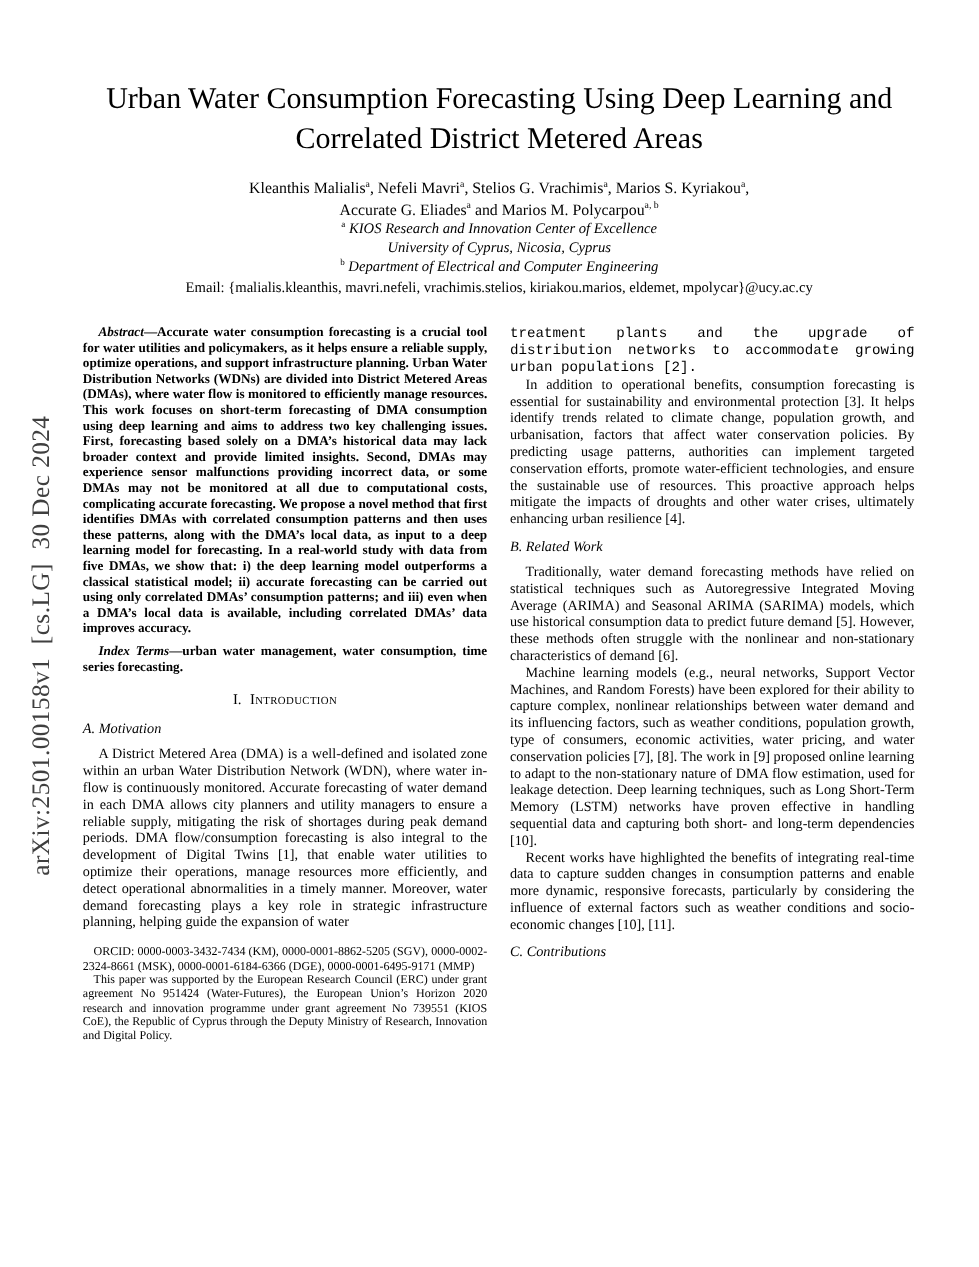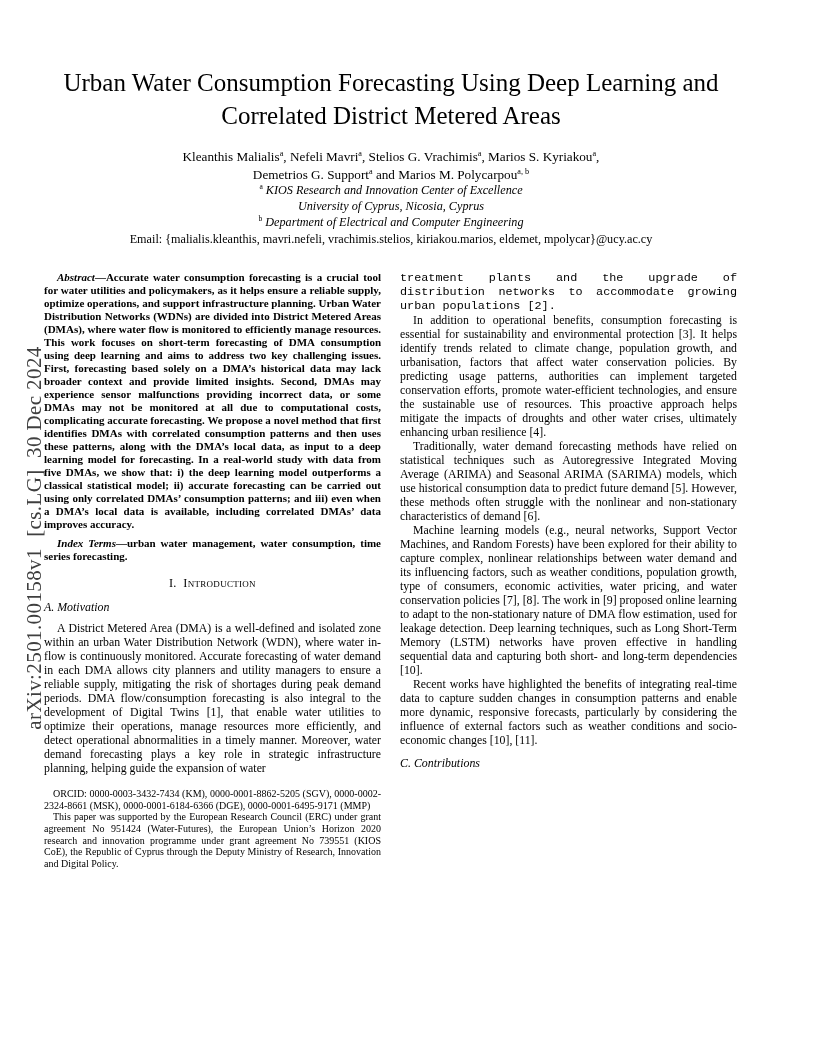--- a/index.html
+++ b/index.html
@@ -12,21 +12,21 @@
   }
   .arxiv-strip {
     position:absolute;
     top:538px; left:34px;
     transform:translate(-50%,-50%) rotate(-90deg);
     white-space:pre;
     font-size:21px;
     color:#3f3f3f;
     letter-spacing:0.4px;
   }
-  .page { position:absolute; left:44px; top:66px; width:694px; }
+  .page { position:absolute; left:69px; top:66px; width:694px; }
   .title {
     text-align:center;
     font-size:25px;
     font-weight:400;
     line-height:1.32;
   }
   .authors-block { text-align:center; margin-top:16px; }
   .authors-line { font-size:13.2px; line-height:1.34; }
   sup { font-size:0.62em; vertical-align:super; line-height:0; }
   .affil-line { font-size:12.2px; font-style:italic; line-height:1.3; }
@@ -53,21 +53,21 @@
 <body>
 
 <div class="arxiv-strip">arXiv:2501.00158v1  [cs.LG]  30 Dec 2024</div>
 
 <div class="page">
 
   <h1 class="title">Urban Water Consumption Forecasting Using Deep Learning and Correlated District Metered Areas</h1>
 
   <div class="authors-block">
     <div class="authors-line"><span>Kleanthis Malialis</span><sup>a</sup><span>, </span><span>Nefeli Mavri</span><sup>a</sup><span>, </span><span>Stelios G. Vrachimis</span><sup>a</sup><span>, </span><span>Marios S. Kyriakou</span><sup>a</sup><span>,</span></div>
-    <div class="authors-line"><span>Demetrios G. Support</span><sup>a</sup><span> and </span><span>Marios M. Polycarpou</span><sup>a, b</sup></div>
+    <div class="authors-line"><span>Accurate G. Eliades</span><sup>a</sup><span> and </span><span>Marios M. Polycarpou</span><sup>a, b</sup></div>
     <div class="affil-line"><sup>a</sup> <span>KIOS Research and Innovation Center of Excellence</span></div>
     <div class="affil-line">University of Cyprus, Nicosia, Cyprus</div>
     <div class="affil-line"><sup>b</sup> <span>Department of Electrical and Computer Engineering</span></div>
     <div class="email-line">Email: {malialis.kleanthis, mavri.nefeli, vrachimis.stelios, kiriakou.marios, eldemet, mpolycar}@ucy.ac.cy</div>
   </div>
 
   <div class="columns">
 
     <div class="col">
       <p class="abstract-text"><span class="lead">Abstract</span><span>—Accurate water consumption forecasting is a crucial tool for water utilities and policymakers, as it helps ensure a reliable supply, optimize operations, and support infrastructure planning. Urban Water Distribution Networks (WDNs) are divided into District Metered Areas (DMAs), where water flow is monitored to efficiently manage resources. This work focuses on short-term forecasting of DMA consumption using deep learning and aims to address two key challenging issues. First, forecasting based solely on a DMA’s historical data may lack broader context and provide limited insights. Second, DMAs may experience sensor malfunctions providing incorrect data, or some DMAs may not be monitored at all due to computational costs, complicating accurate forecasting. We propose a novel method that first identifies DMAs with correlated consumption patterns and then uses these patterns, along with the DMA’s local data, as input to a deep learning model for forecasting. In a real-world study with data from five DMAs, we show that: i) the deep learning model outperforms a classical statistical model; ii) accurate forecasting can be carried out using only correlated DMAs’ consumption patterns; and iii) even when a DMA’s local data is available, including correlated DMAs’ data improves accuracy.</span></p>
@@ -81,20 +81,21 @@
       <div class="footnotes">
         <p>ORCID: 0000-0003-3432-7434 (KM), 0000-0001-8862-5205 (SGV), 0000-0002-2324-8661 (MSK), 0000-0001-6184-6366 (DGE), 0000-0001-6495-9171 (MMP)</p>
         <p>This paper was supported by the European Research Council (ERC) under grant agreement No 951424 (Water-Futures), the European Union’s Horizon 2020 research and innovation programme under grant agreement No 739551 (KIOS CoE), the Republic of Cyprus through the Deputy Ministry of Research, Innovation and Digital Policy.</p>
       </div>
     </div>
 
     <div class="col">
       <p class="body-text no-indent">treatment plants and the upgrade of distribution networks to accommodate growing urban populations [2].</p>
       <p class="body-text">In addition to operational benefits, consumption forecasting is essential for sustainability and environmental protection [3]. It helps identify trends related to climate change, population growth, and urbanisation, factors that affect water conservation policies. By predicting usage patterns, authorities can implement targeted conservation efforts, promote water-efficient technologies, and ensure the sustainable use of resources. This proactive approach helps mitigate the impacts of droughts and other water crises, ultimately enhancing urban resilience [4].</p>
 
+      <h3 class="subsec-heading">B. Related Work</h3>
       <p class="body-text">Traditionally, water demand forecasting methods have relied on statistical techniques such as Autoregressive Integrated Moving Average (ARIMA) and Seasonal ARIMA (SARIMA) models, which use historical consumption data to predict future demand [5]. However, these methods often struggle with the nonlinear and non-stationary characteristics of demand [6].</p>
       <p class="body-text">Machine learning models (e.g., neural networks, Support Vector Machines, and Random Forests) have been explored for their ability to capture complex, nonlinear relationships between water demand and its influencing factors, such as weather conditions, population growth, type of consumers, economic activities, water pricing, and water conservation policies [7], [8]. The work in [9] proposed online learning to adapt to the non-stationary nature of DMA flow estimation, used for leakage detection. Deep learning techniques, such as Long Short-Term Memory (LSTM) networks have proven effective in handling sequential data and capturing both short- and long-term dependencies [10].</p>
       <p class="body-text">Recent works have highlighted the benefits of integrating real-time data to capture sudden changes in consumption patterns and enable more dynamic, responsive forecasts, particularly by considering the influence of external factors such as weather conditions and socio-economic changes [10], [11].</p>
 
       <h3 class="subsec-heading">C. Contributions</h3>
     </div>
 
   </div>
 </div>
 

